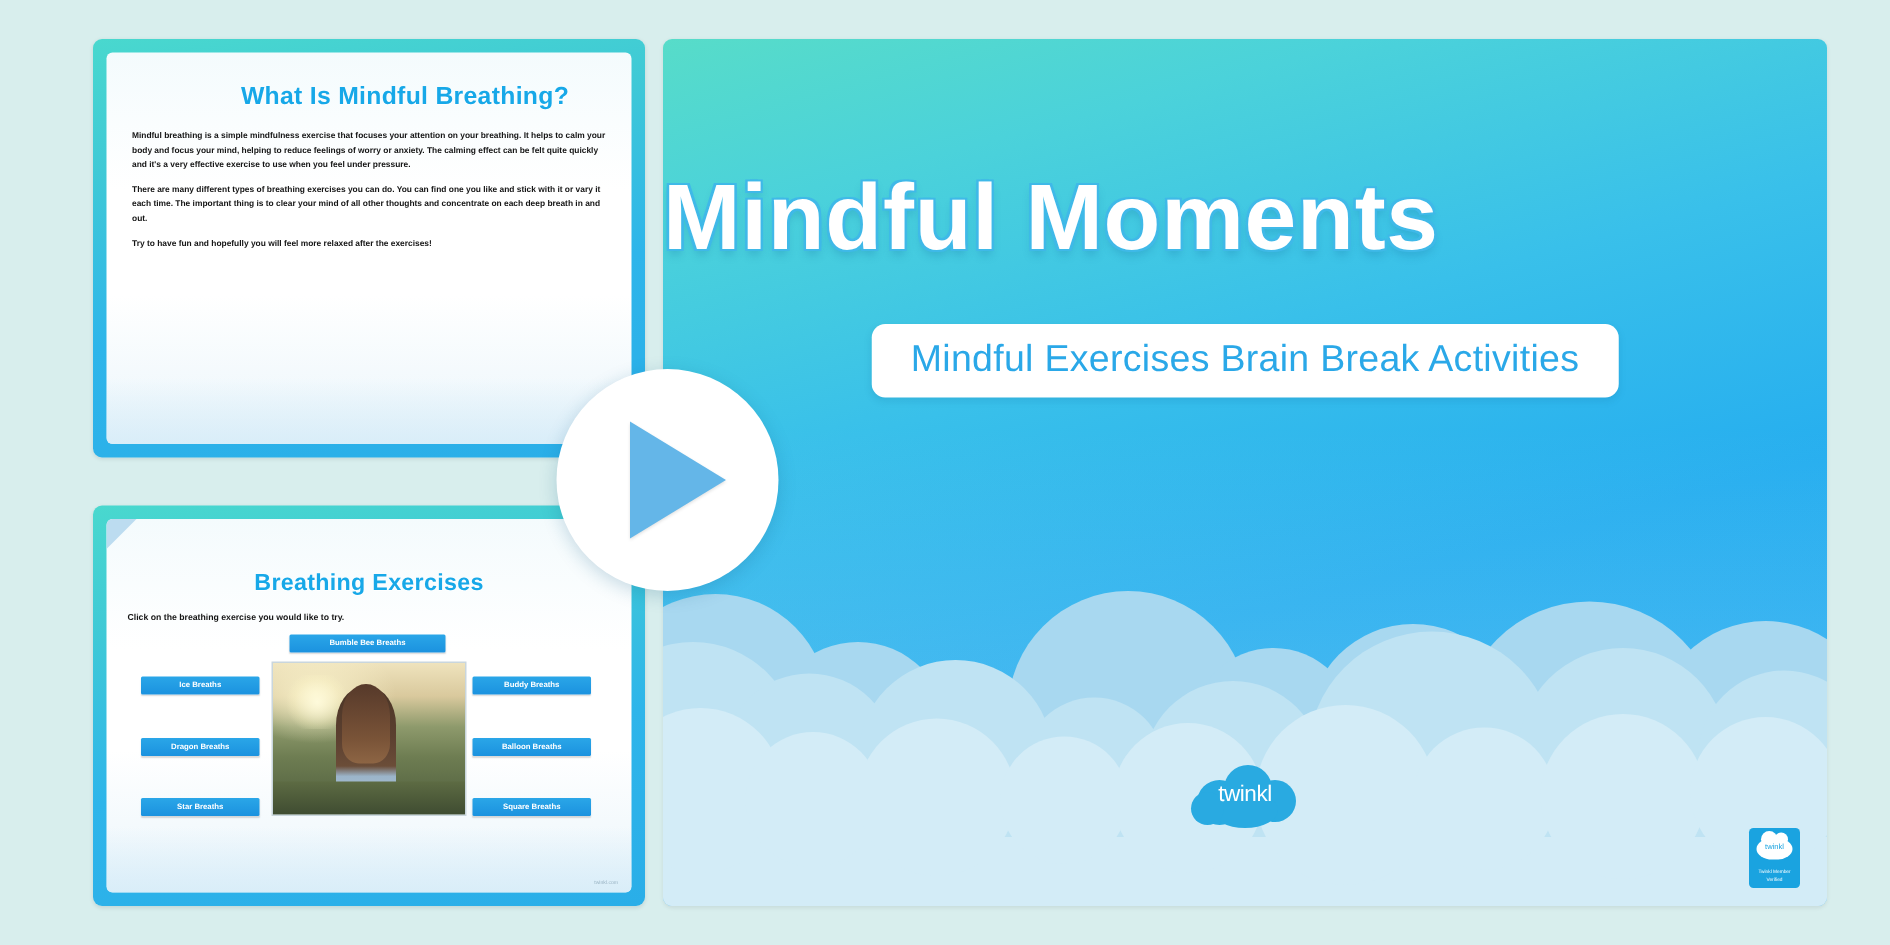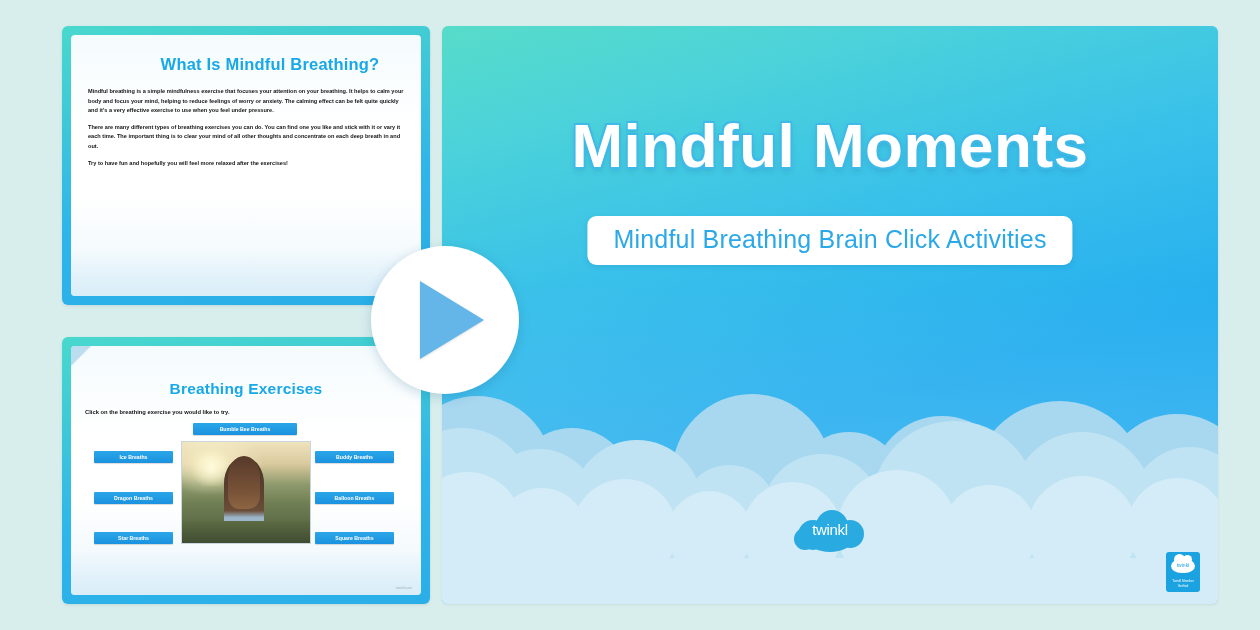--- a/index.html
+++ b/index.html
@@ -166,21 +166,20 @@
   }
   .sky-wash {
     position: absolute; inset: 0;
     background: linear-gradient(180deg, rgba(255,255,255,0) 45%, rgba(173,222,245,0.18) 70%, rgba(200,232,248,0.3) 100%);
   }
 
   
   .main-title {
     position: absolute;
     left: 0; right: 0; top: 84px;
-    text-align: center;
     font-size: 62px;
     font-weight: bold;
     color: #ffffff;
     letter-spacing: 0.5px;
     text-shadow:
       -1.6px -1.6px 0 #3fb9e8,  1.6px -1.6px 0 #3fb9e8,
       -1.6px  1.6px 0 #3fb9e8,  1.6px  1.6px 0 #3fb9e8,
        0 4px 6px rgba(20,110,160,0.28);
   }
   .main-subtitle-box {
@@ -368,21 +367,21 @@
     <div class="bump" style="left:300px; bottom:22px; width:100px; height:100px;"></div>
     <div class="bump" style="left:395px; bottom:14px; width:120px; height:120px;"></div>
     <div class="bump" style="left:500px; bottom:24px; width:95px;  height:95px;"></div>
     <div class="bump" style="left:585px; bottom:18px; width:110px; height:110px;"></div>
     <div class="bump" style="left:685px; bottom:26px; width:100px; height:100px;"></div>
   </div>
 
   <div class="main-title">Mindful Moments</div>
 
   <div class="main-subtitle-box">
-    <div class="main-subtitle">Mindful Breathing Brain Click Activities</div>
+    <div class="main-subtitle">Mindful Exercises Brain Break Activities</div>
   </div>
 
   <div class="twinkl-logo">
     <div class="c" style="left:6px;  top:14px; width:30px; height:30px;"></div>
     <div class="c" style="left:24px; top:4px;  width:32px; height:32px;"></div>
     <div class="c" style="left:44px; top:14px; width:28px; height:28px;"></div>
     <div class="c" style="left:16px; top:22px; width:44px; height:24px;"></div>
     <div class="c" style="left:2px;  top:22px; width:22px; height:22px;"></div>
     <div class="twinkl-word">twinkl</div>
   </div>

